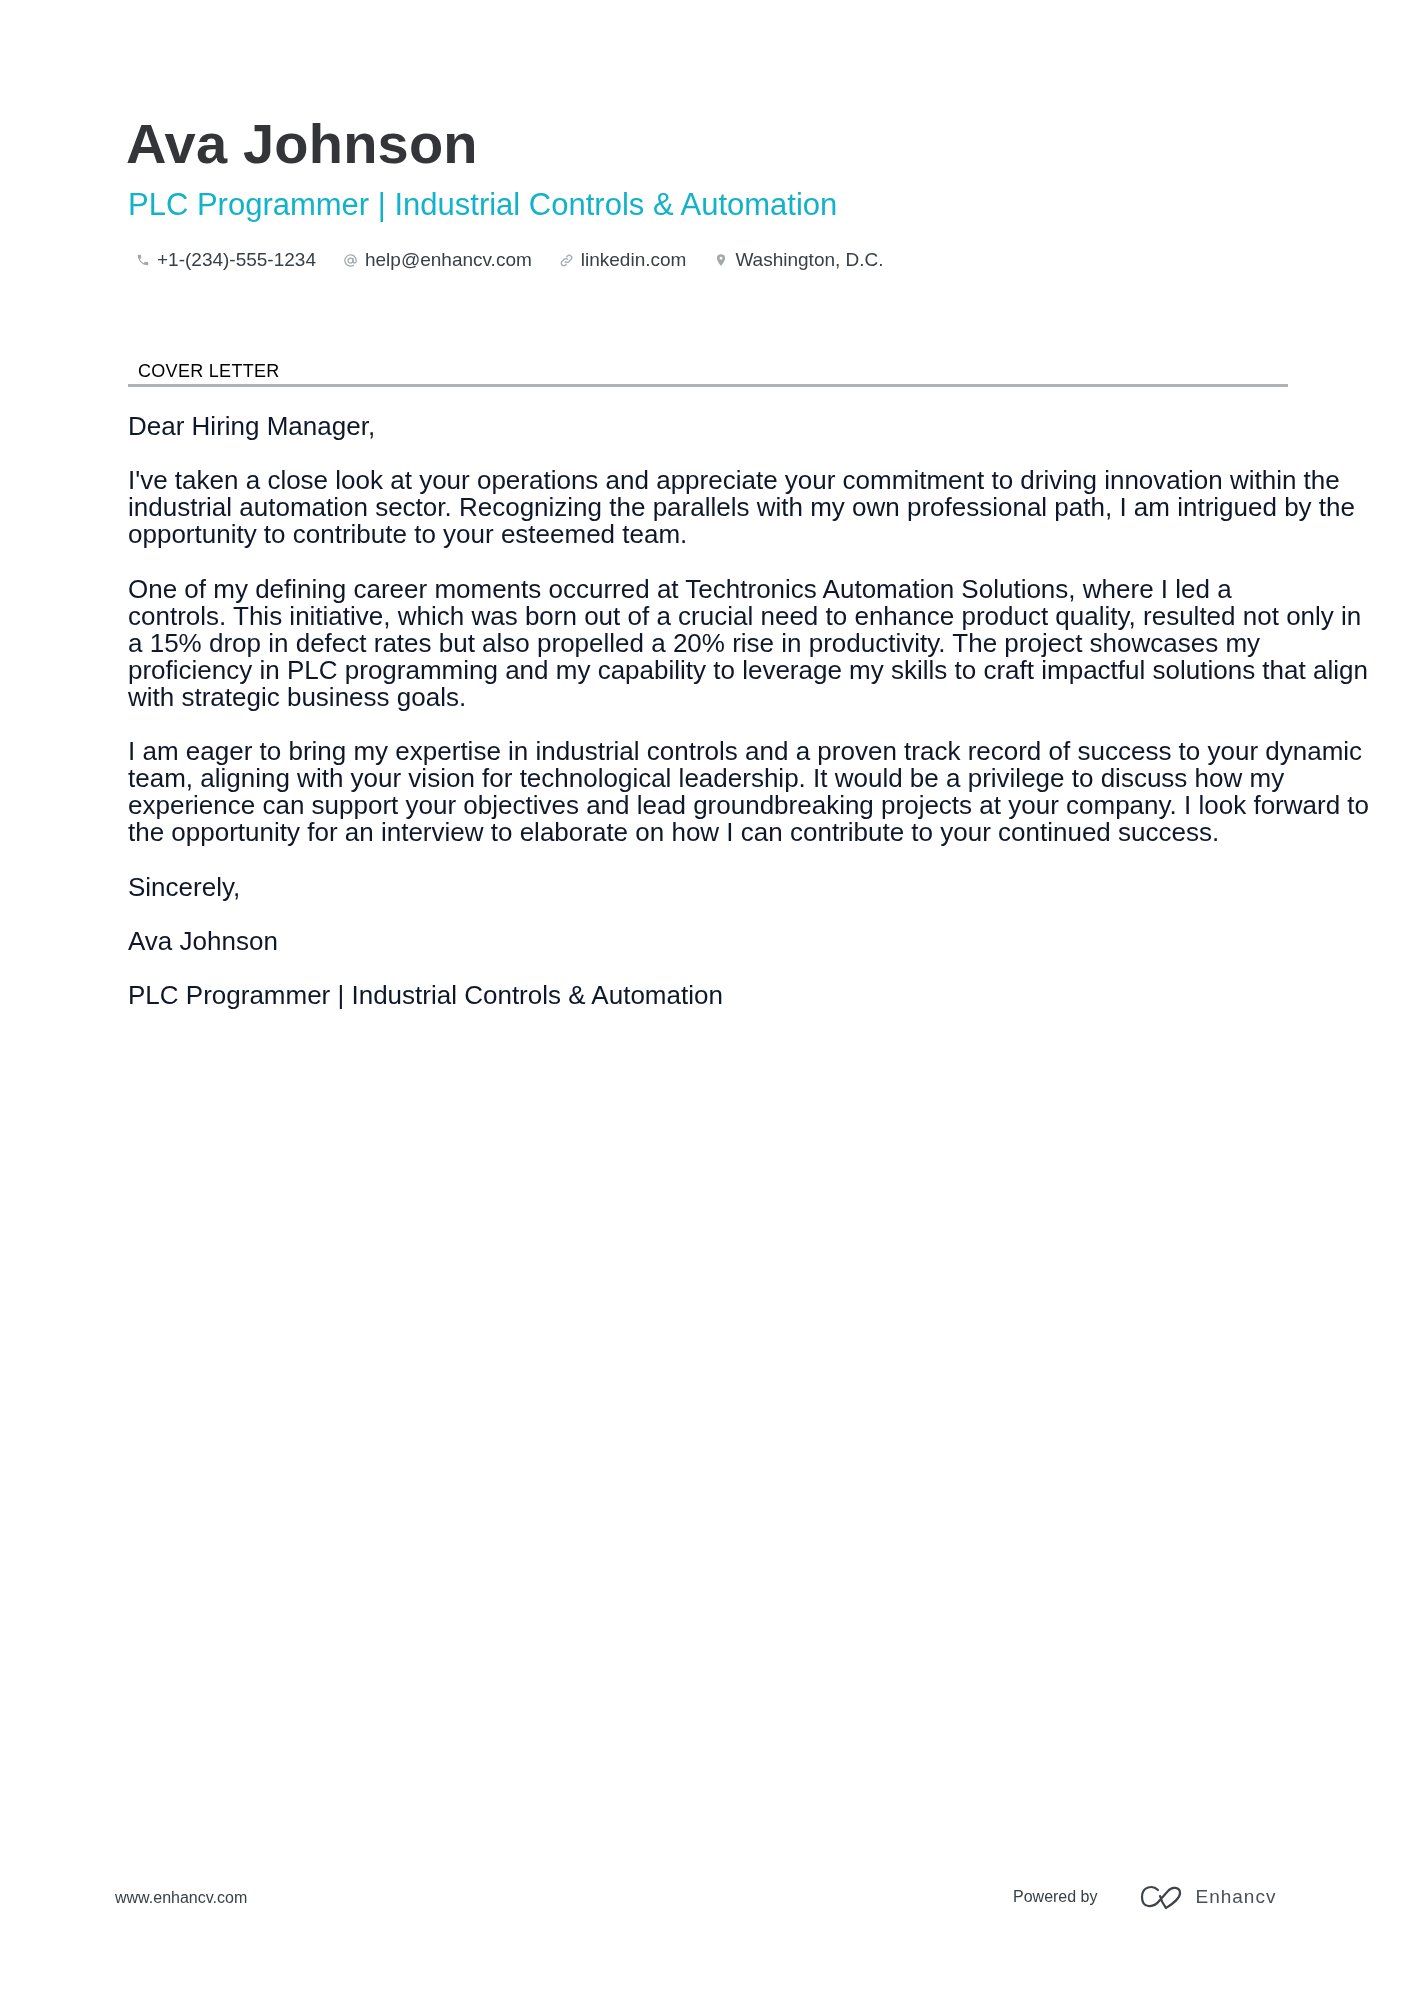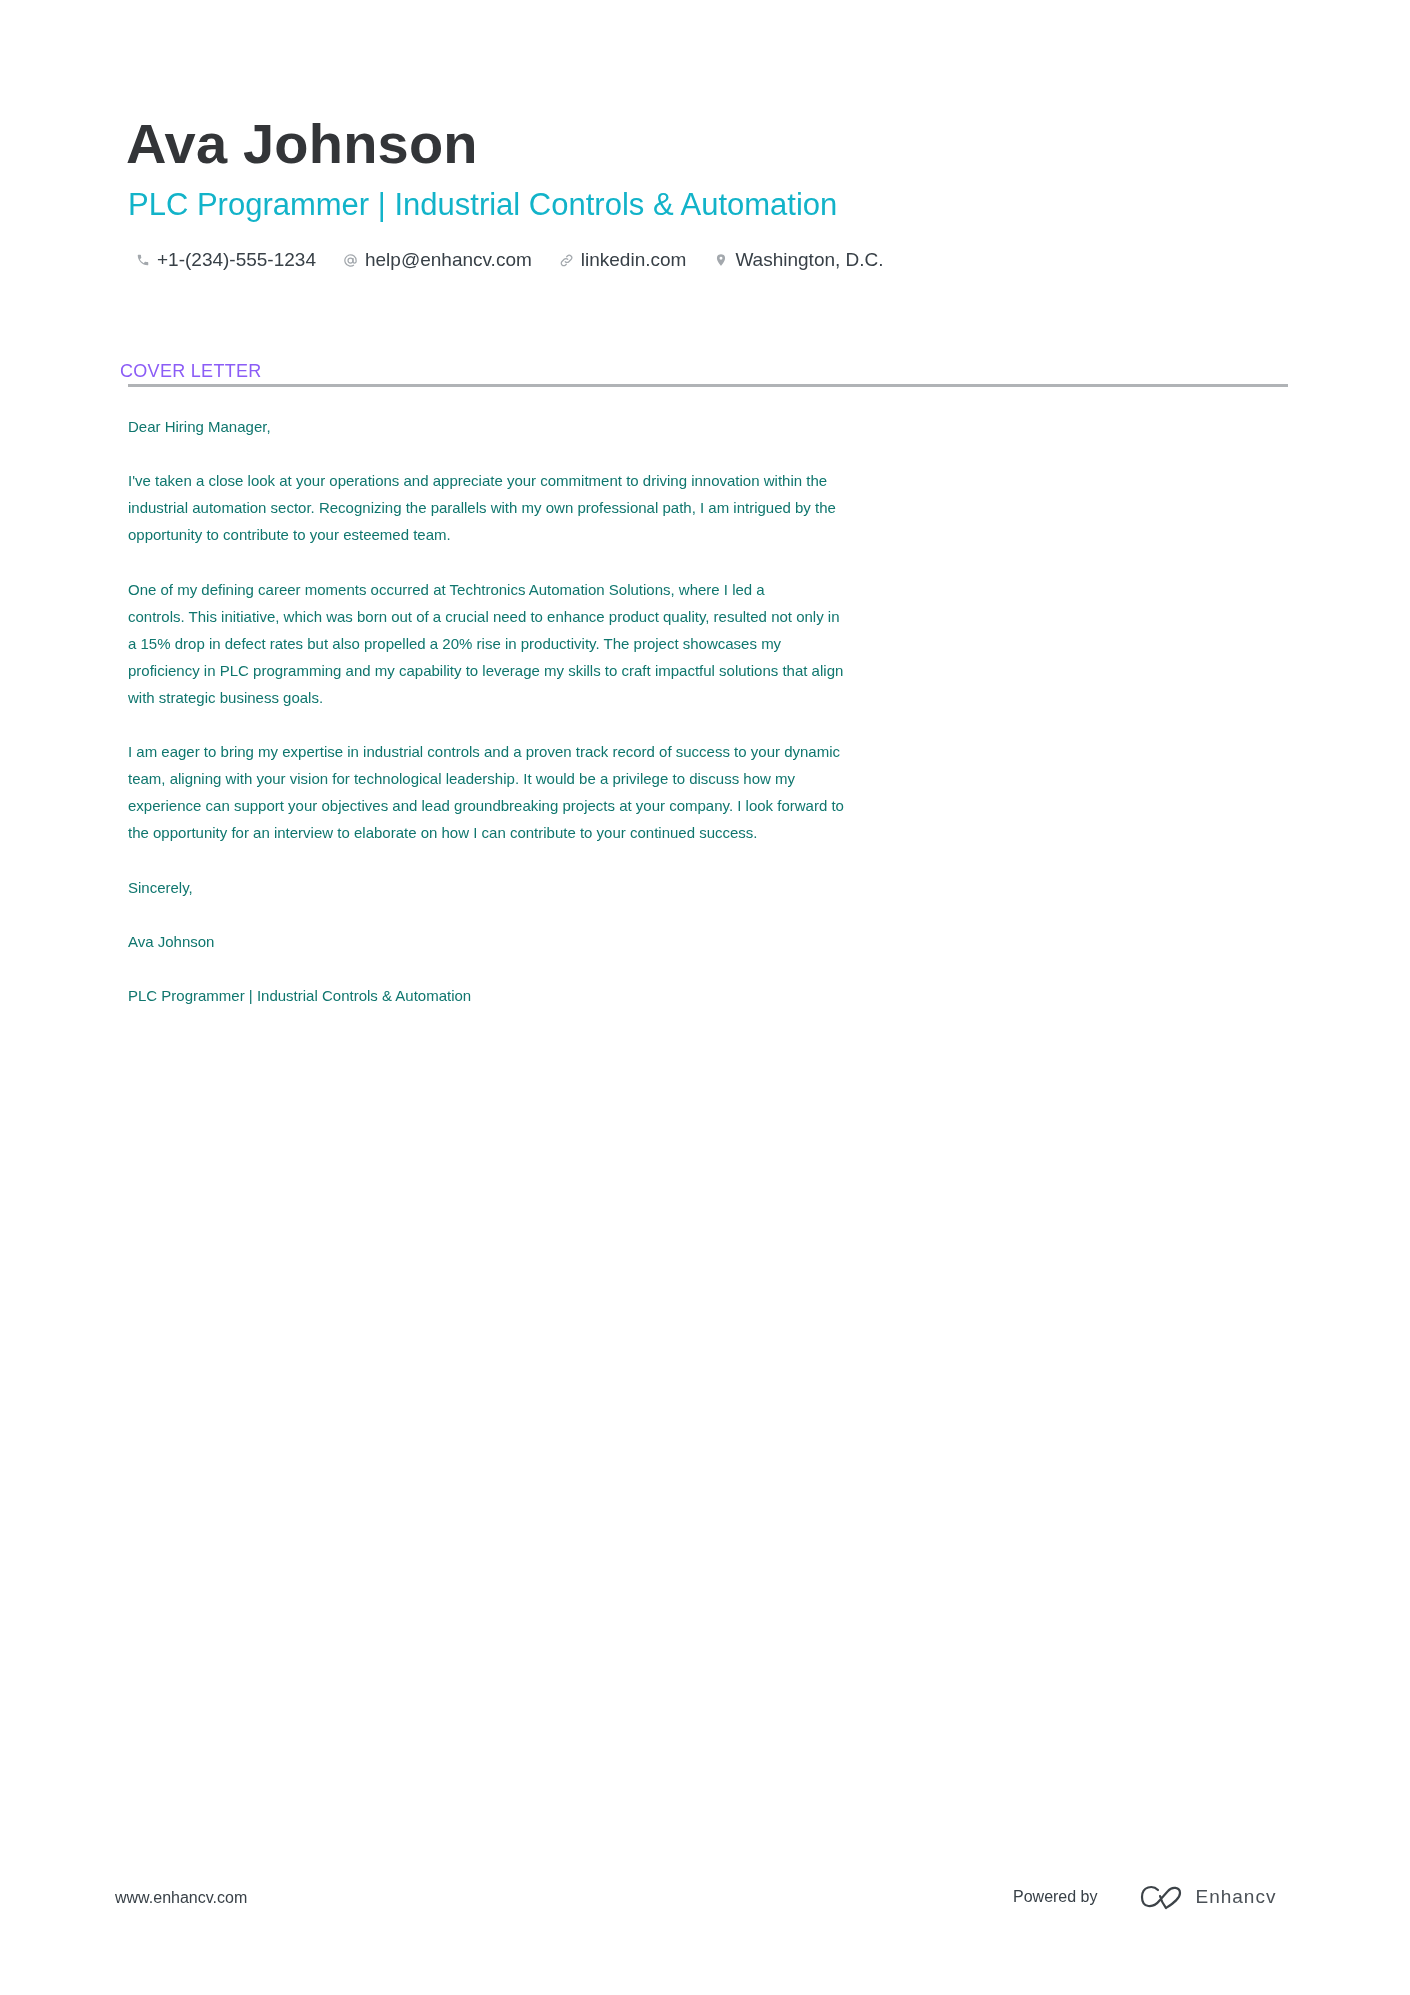--- a/index.html
+++ b/index.html
@@ -9,26 +9,26 @@
   .name { position: absolute; left: 126px; top: 112px; font-size: 56px; font-weight: 700;
           color: #333538; letter-spacing: 0.2px; line-height: 64px; white-space: nowrap; }
   .title { position: absolute; left: 128px; top: 185px; font-size: 31px; color: #12b3c9;
            line-height: 40px; white-space: nowrap; }
   .contacts { position: absolute; left: 134px; top: 246px; height: 28px; display: flex;
               align-items: center; font-size: 19px; color: #384047; white-space: nowrap; }
   .contact { display: flex; align-items: center; margin-right: 26px; justify-content: center; }
   .contact .ico { width: 18px; height: 18px; margin-right: 5px; display: inline-flex;
                   align-items: center; justify-content: center; }
   .contact .ico svg { display: block; }
-  .section-label { position: absolute; left: 120px; top: 360px; font-size: 18px; color: #8b5cf6;
+  .section-label { position: absolute; left: 138px; top: 360px; font-size: 18px; color: #000000;
                    letter-spacing: 0.3px; line-height: 22px; white-space: nowrap; }
   .section-rule { position: absolute; left: 128px; top: 384px; width: 1160px; height: 3px;
                   background: #b0b3b6; }
-  .body { position: absolute; left: 128px; top: 413px; width: 1170px; font-size: 15px;
-          line-height: 27.1px; color: #0f766e; }
+  .body { position: absolute; left: 128px; top: 413px; width: 1170px; font-size: 26px;
+          line-height: 27.1px; color: #0f172a; }
   .para { margin: 0 0 27.1px 0; }
   .line { display: block; white-space: nowrap; }
   .footer-left { position: absolute; left: 115px; top: 1888px; font-size: 16px; color: #384047;
                  white-space: nowrap; line-height: 20px; }
   .footer-right { position: absolute; left: 1013px; top: 1882px; height: 30px; display: flex;
                   align-items: center; white-space: nowrap; }
   .powered { font-size: 16px; color: #384047; margin-right: 40px; }
   .logo-mark { width: 48px; height: 26px; margin-right: 10px; }
   .logo-text { font-size: 19px; color: #4a5056; letter-spacing: 1px; }
 </style>

